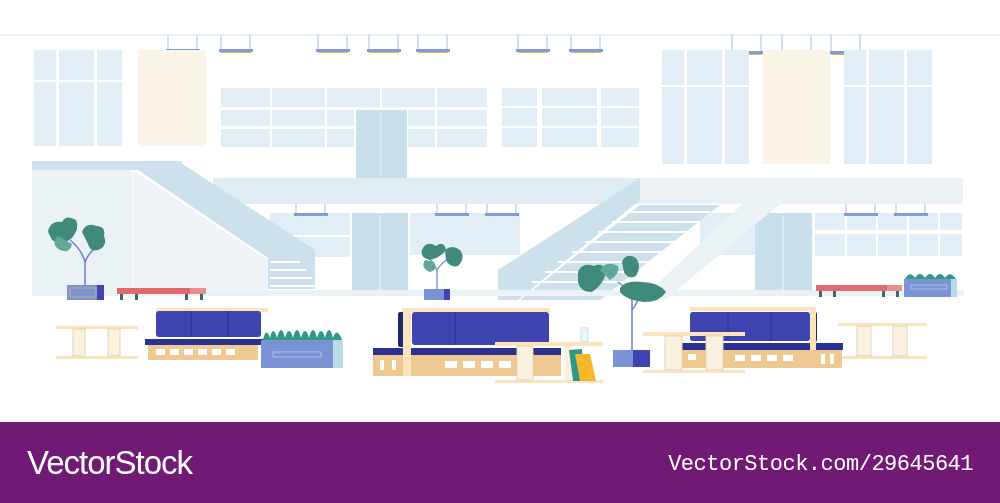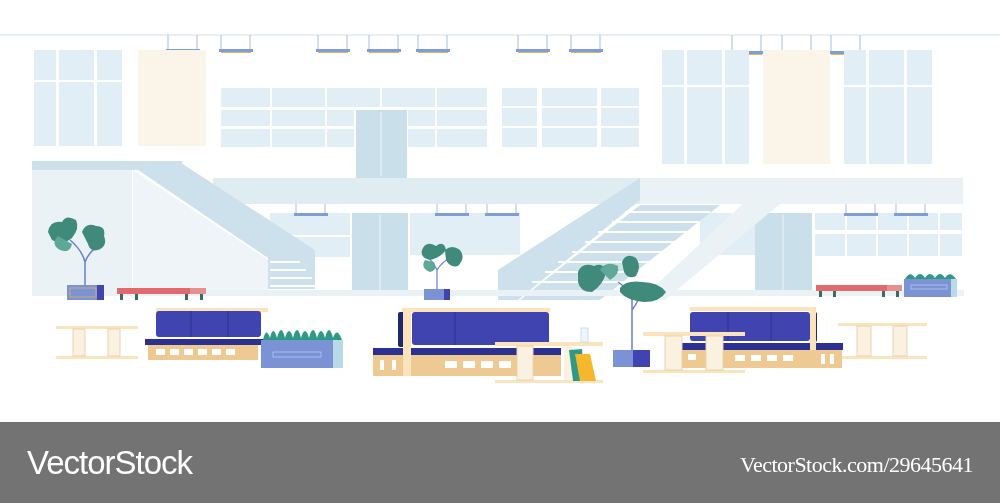--- a/index.html
+++ b/index.html
@@ -1,20 +1,20 @@
 <!DOCTYPE html>
 <html><head>
 <meta charset="utf-8">
 <style>
   html,body{margin:0;padding:0;}
   body{width:1000px;height:503px;position:relative;overflow:hidden;background:#ffffff;font-family:"Liberation Sans",sans-serif;}
   .scene{position:absolute;left:0;top:0;width:1000px;height:422px;background:#ffffff;overflow:hidden;}
-  .footer{position:absolute;left:0;top:422px;width:1000px;height:81px;background:#737373;}
+  .footer{position:absolute;left:0;top:422px;width:1000px;height:81px;background:#701a75;}
   .brand{position:absolute;left:27px;top:22px;color:#fff;font-size:33px;letter-spacing:-1px;font-family:"Liberation Sans",sans-serif;}
-  .ref{position:absolute;right:27px;top:30px;color:#fff;font-size:22px;letter-spacing:-0.5px;font-family:Liberation Serif, serif;}
+  .ref{position:absolute;right:27px;top:30px;color:#fff;font-size:22px;letter-spacing:-0.5px;font-family:Liberation Mono, monospace;}
 </style>
 </head>
 <body>
 
 <div class="scene">
   <svg width="1000" height="422" viewBox="0 0 1000 422" xmlns="http://www.w3.org/2000/svg">
 
     <rect x="0" y="34" width="1000" height="2" fill="#e8f0f6"></rect>
 
     <g fill="none">

